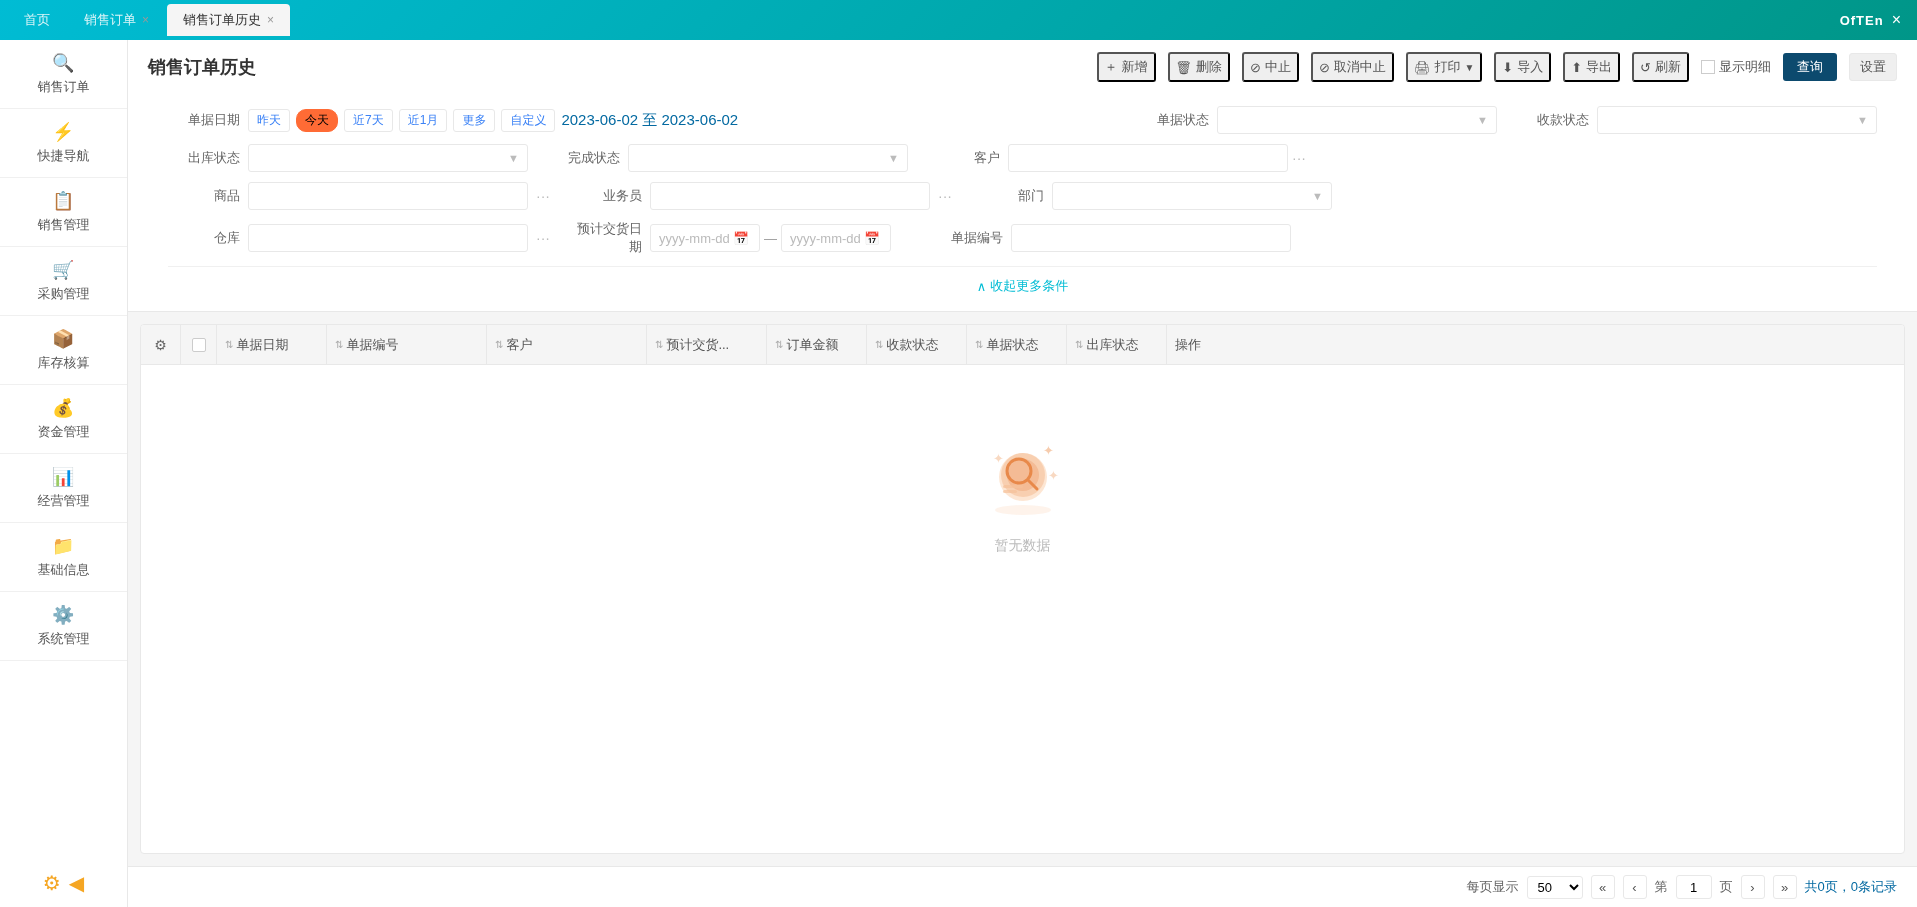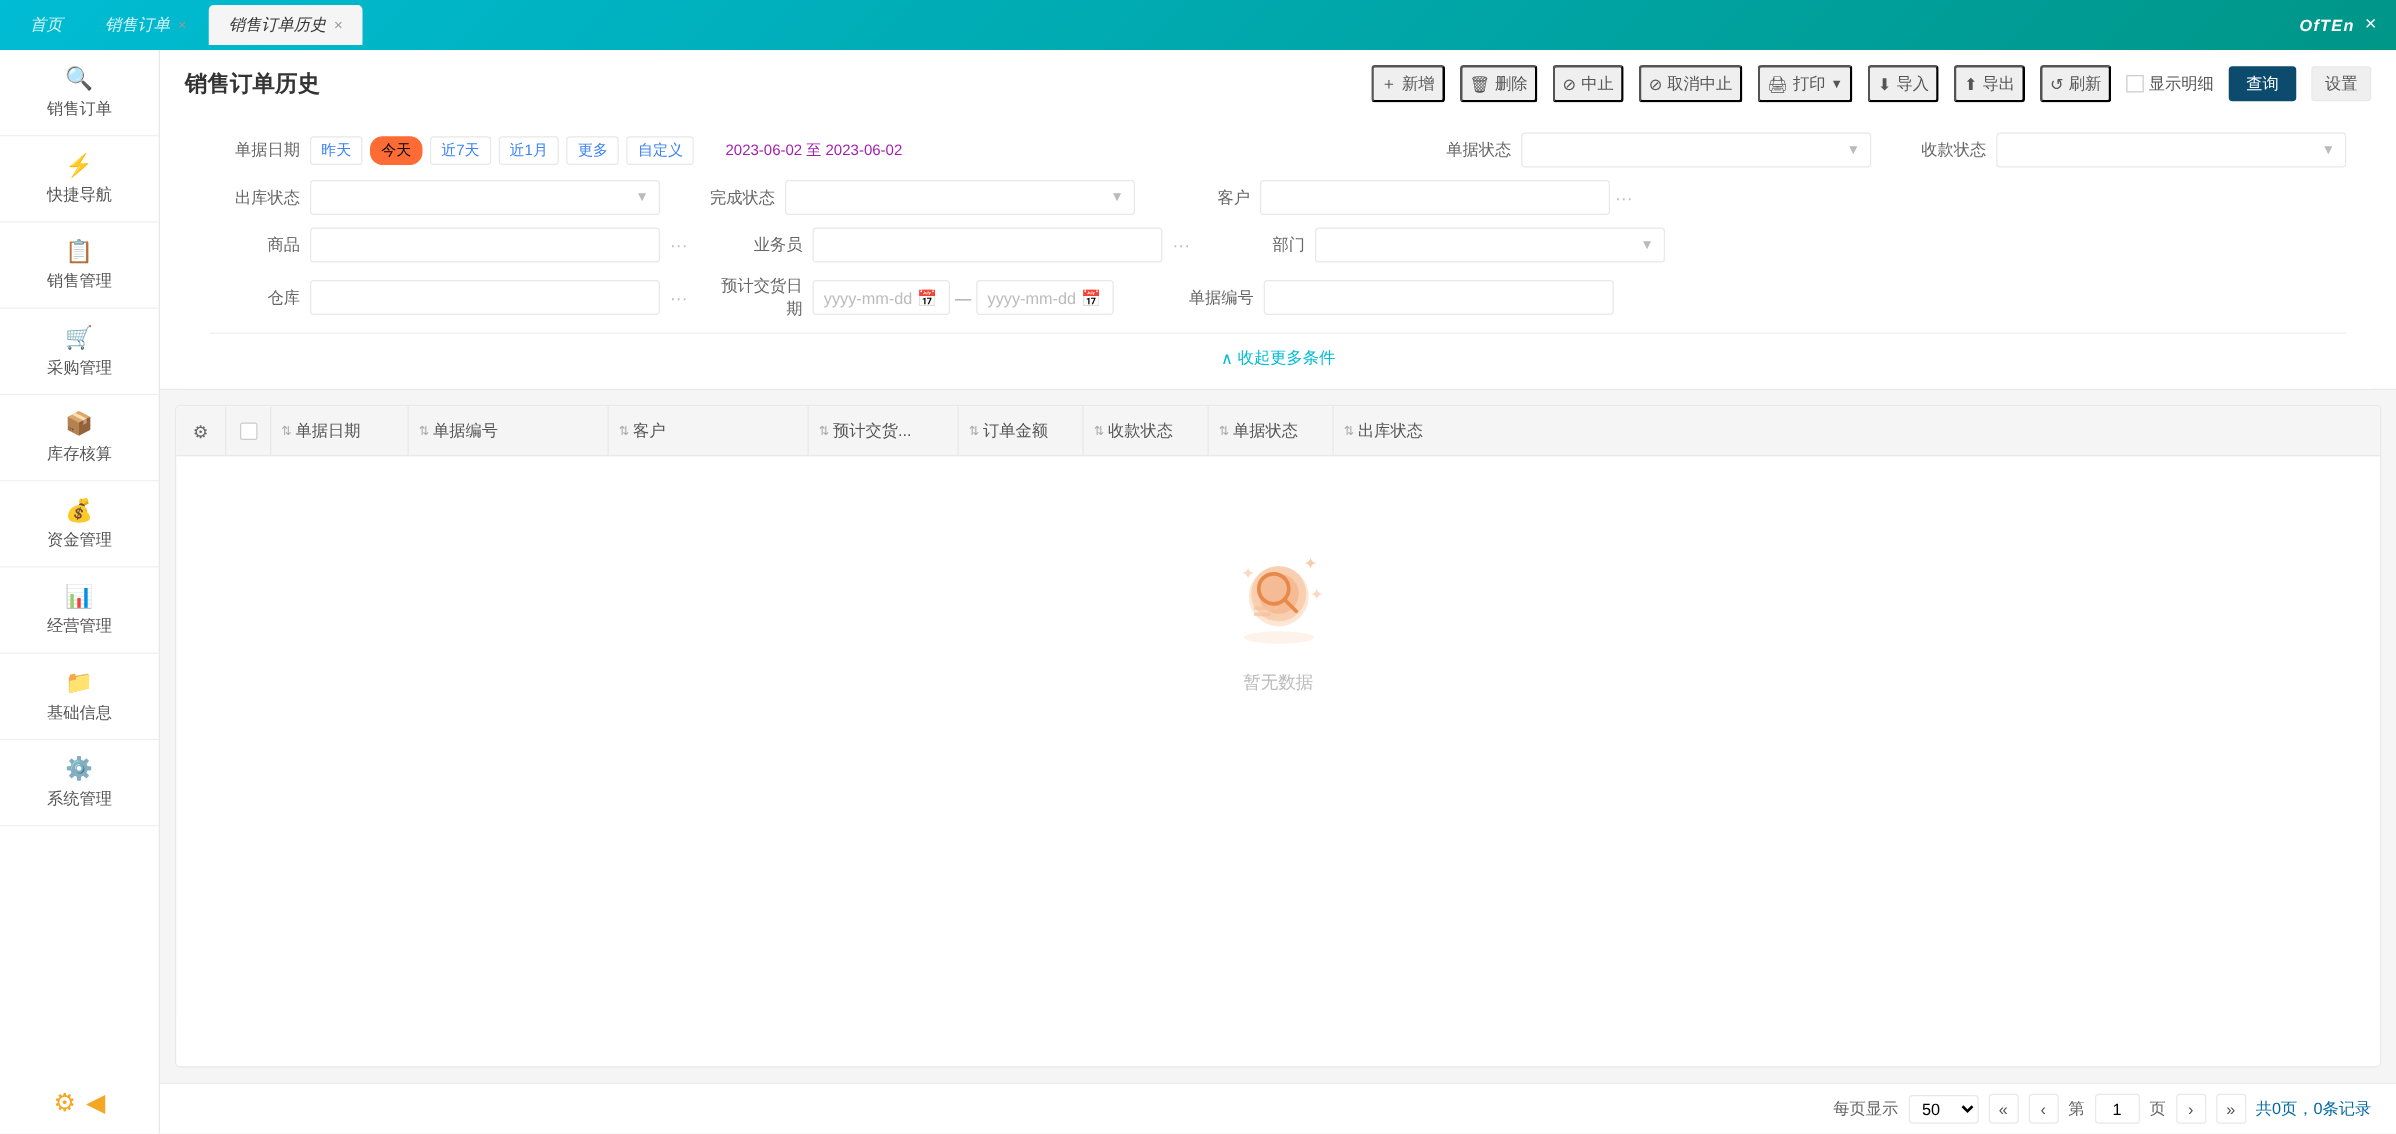--- a/index.html
+++ b/index.html
@@ -6,21 +6,20 @@
     body { background: #f5f5f5; display: flex; flex-direction: column; height: 100vh; overflow: hidden; }
 
     
     .top-bar {
       height: 40px;
       background: linear-gradient(135deg, #00bcd4, #009688);
       display: flex;
       align-items: center;
       padding: 0 8px;
       flex-shrink: 0;
-      font-style: italic;
     }
     .top-bar-tabs {
       display: flex;
       align-items: center;
       flex: 1;
       gap: 2px;
     }
     .tab-item {
       height: 32px;
       padding: 0 16px;
@@ -188,23 +187,22 @@
       color: #3b82f6;
       font-size: 12px;
     }
     .date-btn.active {
       background: #ff6b35;
       color: #000000;
       border-color: #ff6b35;
       border-radius: 10px;
     }
     .date-range-text {
-      color: #a21caf;
-      font-size: 12px;
-      margin-left: 19px;
+      color: #0369a1;
+      font-size: 15px;
     }
     .select-field {
       flex: 1;
       max-width: 280px;
       height: 28px;
       border: 1px solid #e8e8e8;
       border-radius: 3px;
       background: white;
       padding: 0 8px;
       display: flex;
@@ -601,20 +599,23 @@
           <span class="th-sort">⇅</span>
           <span>收款状态</span>
         </div>
         <div class="th-cell th-doc-status">
           <span class="th-sort">⇅</span>
           <span>单据状态</span>
         </div>
         <div class="th-cell th-out-status">
           <span class="th-sort">⇅</span>
           <span>出库状态</span>
+        </div>
+        <div class="th-cell th-action">
+          <span>操作</span>
         </div>
       </div>
 
       <div class="empty-state">
         <svg class="empty-icon" viewBox="0 0 100 100" xmlns="http://www.w3.org/2000/svg">
 
           <ellipse cx="50" cy="85" rx="28" ry="5" fill="#fde8d8" opacity="0.5"></ellipse>
           <circle cx="50" cy="52" r="24" fill="#fde0c8" opacity="0.8"></circle>
           <circle cx="50" cy="50" r="22" fill="#f5c09a" opacity="0.6"></circle>
           <circle cx="50" cy="50" r="16" fill="#f0a87a" opacity="0.5"></circle>

